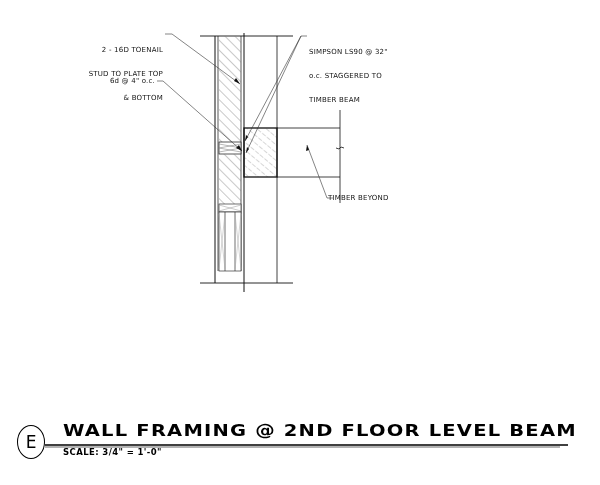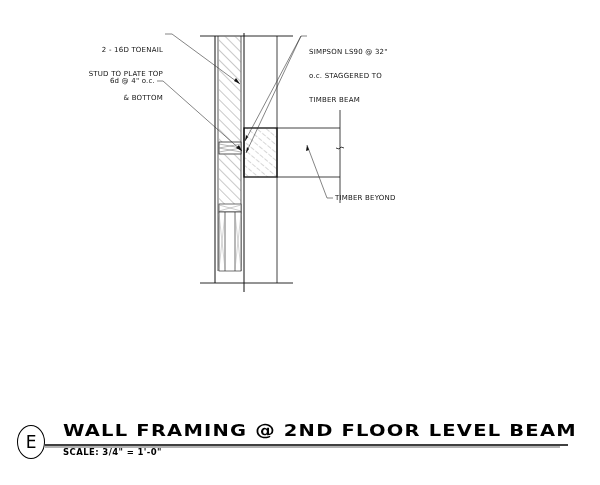--- a/index.html
+++ b/index.html
@@ -85,21 +85,21 @@
   </div>
 
   <div class="note right lower" style="left:95px; top:77px; width:60px;">6d @ 4" o.c.</div>
 
   <div class="note" style="left:309px; top:32px;">
     <div>SIMPSON LS90 @ 32"</div>
     <div class="lower-first" style="text-transform:none;">o.c. STAGGERED TO</div>
     <div>TIMBER BEAM</div>
   </div>
 
-  <div class="note" style="left:335px; top:194px;">TIMBER BEYOND</div>
+  <div class="note" style="left:328px; top:194px;">TIMBER BEYOND</div>
 
   <div class="tag">
     <span>E</span>
   </div>
   <div class="title-text">WALL FRAMING @ 2ND FLOOR LEVEL BEAM</div>
   <div class="scale-text">SCALE:  3/4" = 1'-0"</div>
 
 </div>
 
 </body></html>

